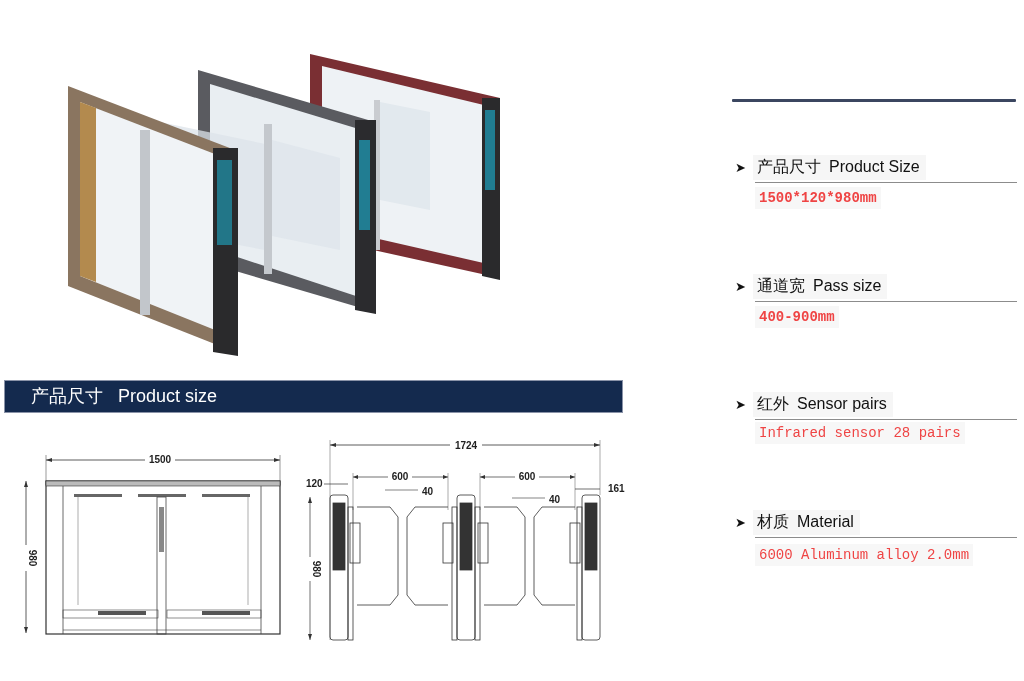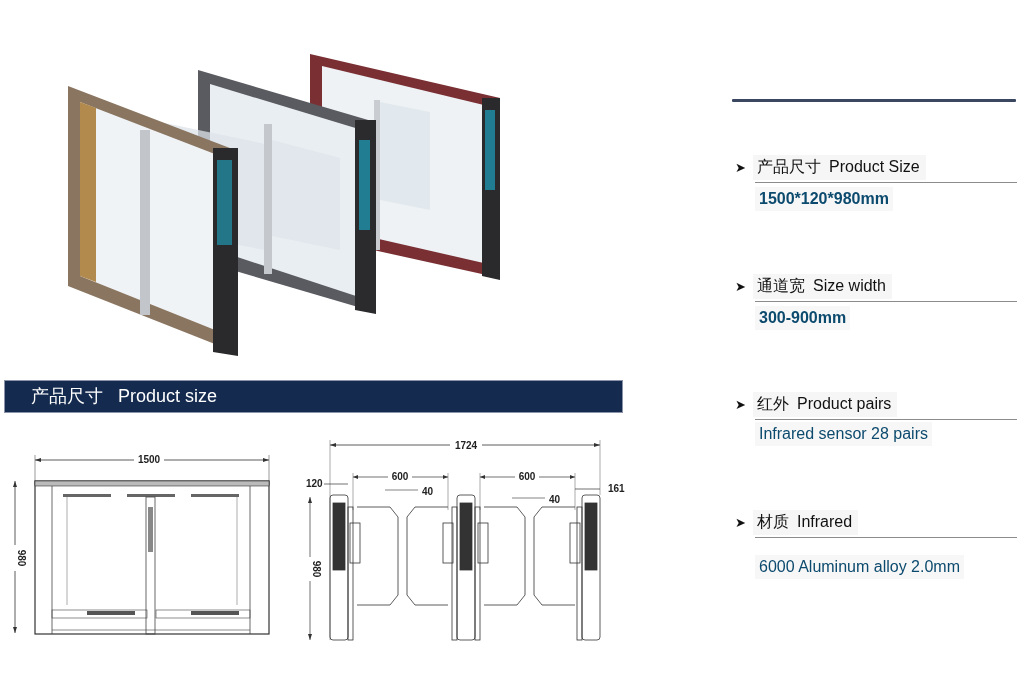--- a/index.html
+++ b/index.html
@@ -29,22 +29,22 @@
   .spec { position: absolute; left: 735px; width: 285px; }
   .spec-head { display: flex; align-items: center; height: 26px; }
   .spec-arrow { width: 18px; font-size: 13px; color: #111; }
   .spec-title {
     font-size: 16px; color: #111; padding: 2px 6px 2px 4px; background: #f6f6f6;
     font-family: "Liberation Sans", "DejaVu Sans", sans-serif;
   }
   .spec-title .cn { margin-right: 8px; }
   .spec-rule { margin-left: 20px; height: 1px; background: #8c8c8c; margin-top: 2px; width: 262px; }
   .spec-val {
-    margin-left: 20px; font-size: 16px; color: #0c4a6e; padding: 3px 4px; margin-top: 4px;
-    display: inline-block; background: #f7f7f7; font-family: Liberation Sans, sans-serif;
+    margin-left: 20px; font-size: 14px; color: #ef4444; padding: 3px 4px; margin-top: 4px;
+    display: inline-block; background: #f7f7f7; font-family: Liberation Mono, monospace;
   }
   .spec-val.bold { font-weight: bold; }
   .spec-val.light { font-weight: normal; text-align: right; }
   .val-block { display: flex; flex-direction: column; align-items: flex-start; }
 </style>
 </head>
 <body>
 
 <div class="render">
   <svg viewBox="0 0 600 335">
@@ -77,21 +77,21 @@
       <rect x="207" y="120" width="15" height="85" fill="#1bb4d6" opacity="0.55"></rect>
     </g>
   </svg>
 </div>
 
 <div class="banner">
   <span class="cn">产品尺寸</span>
   <span>Product size</span>
 </div>
 
-<div class="drawing" style="left:1px; top:445px; width:286px; height:195px;">
+<div class="drawing" style="left:12px; top:445px; width:286px; height:195px;">
   <svg viewBox="0 0 286 195">
 
     <line x1="34" y1="15" x2="268" y2="15" stroke="#333" stroke-width="0.8"></line>
     <polygon points="34,15 40,13 40,17" fill="#333"></polygon>
     <polygon points="268,15 262,13 262,17" fill="#333"></polygon>
     <line x1="34" y1="10" x2="34" y2="40" stroke="#555" stroke-width="0.6"></line>
     <line x1="268" y1="10" x2="268" y2="40" stroke="#555" stroke-width="0.6"></line>
     <rect x="133" y="8" width="30" height="12" fill="#fff"></rect>
     <text x="148" y="18" text-anchor="middle">1500</text>
 
@@ -200,46 +200,46 @@
   <div class="spec-rule"></div>
   <div class="val-block">
     <span class="spec-val bold">1500*120*980mm</span>
   </div>
 </div>
 
 <div class="spec" style="top:273px;">
   <div class="spec-head">
     <span class="spec-arrow">➤</span>
     <span class="spec-title">
-      <span class="cn">通道宽</span><span>Size width</span>
-    </span>
-  </div>
-  <div class="spec-rule"></div>
-  <div class="val-block">
-    <span class="spec-val bold">300-900mm</span>
+      <span class="cn">通道宽</span><span>Pass size</span>
+    </span>
+  </div>
+  <div class="spec-rule"></div>
+  <div class="val-block">
+    <span class="spec-val bold">400-900mm</span>
   </div>
 </div>
 
 <div class="spec" style="top:391px;">
   <div class="spec-head">
     <span class="spec-arrow">➤</span>
     <span class="spec-title">
-      <span class="cn">红外</span><span>Product pairs</span>
+      <span class="cn">红外</span><span>Sensor pairs</span>
     </span>
   </div>
   <div class="spec-rule"></div>
   <div class="val-block">
     <span class="spec-val light" style="margin-top:2px;">Infrared sensor 28 pairs</span>
   </div>
 </div>
 
 <div class="spec" style="top:509px;">
   <div class="spec-head">
     <span class="spec-arrow">➤</span>
     <span class="spec-title">
-      <span class="cn">材质</span><span>Infrared</span>
-    </span>
-  </div>
-  <div class="spec-rule"></div>
-  <div class="val-block">
-    <span class="spec-val light" style="margin-top:17px;">6000 Aluminum alloy 2.0mm</span>
+      <span class="cn">材质</span><span>Material</span>
+    </span>
+  </div>
+  <div class="spec-rule"></div>
+  <div class="val-block">
+    <span class="spec-val light" style="margin-top:6px;">6000 Aluminum alloy 2.0mm</span>
   </div>
 </div>
 
 </body></html>

